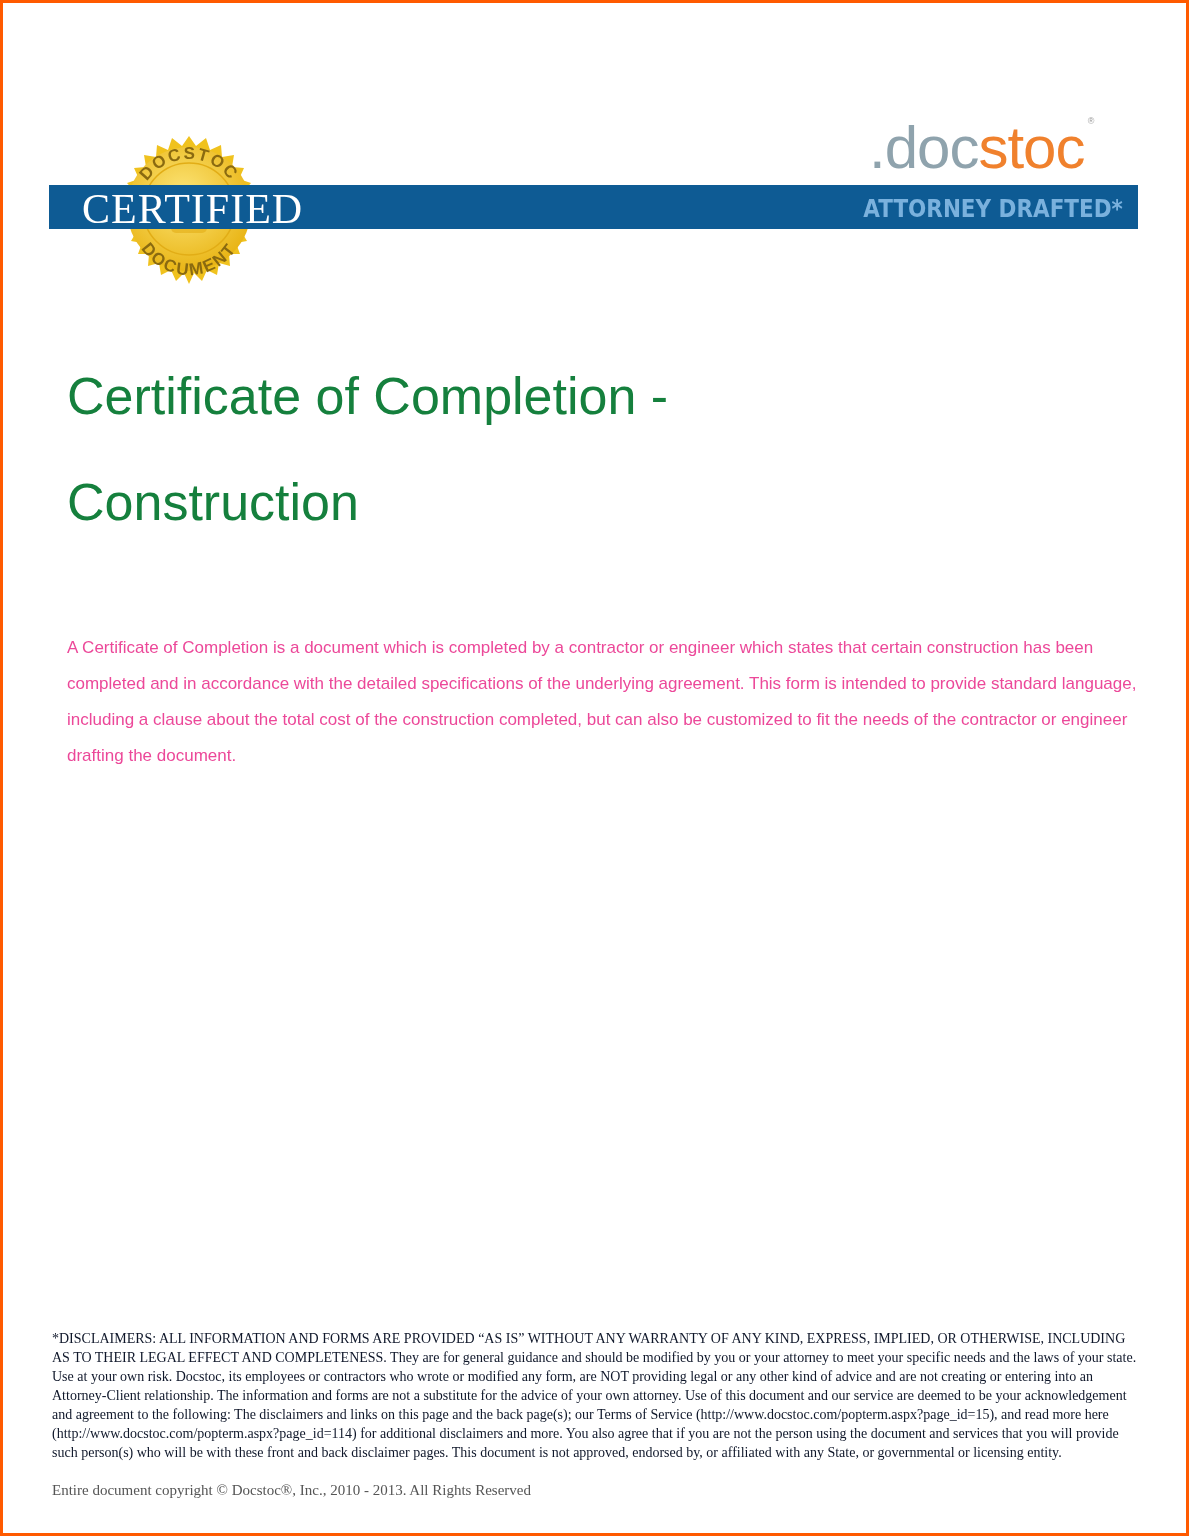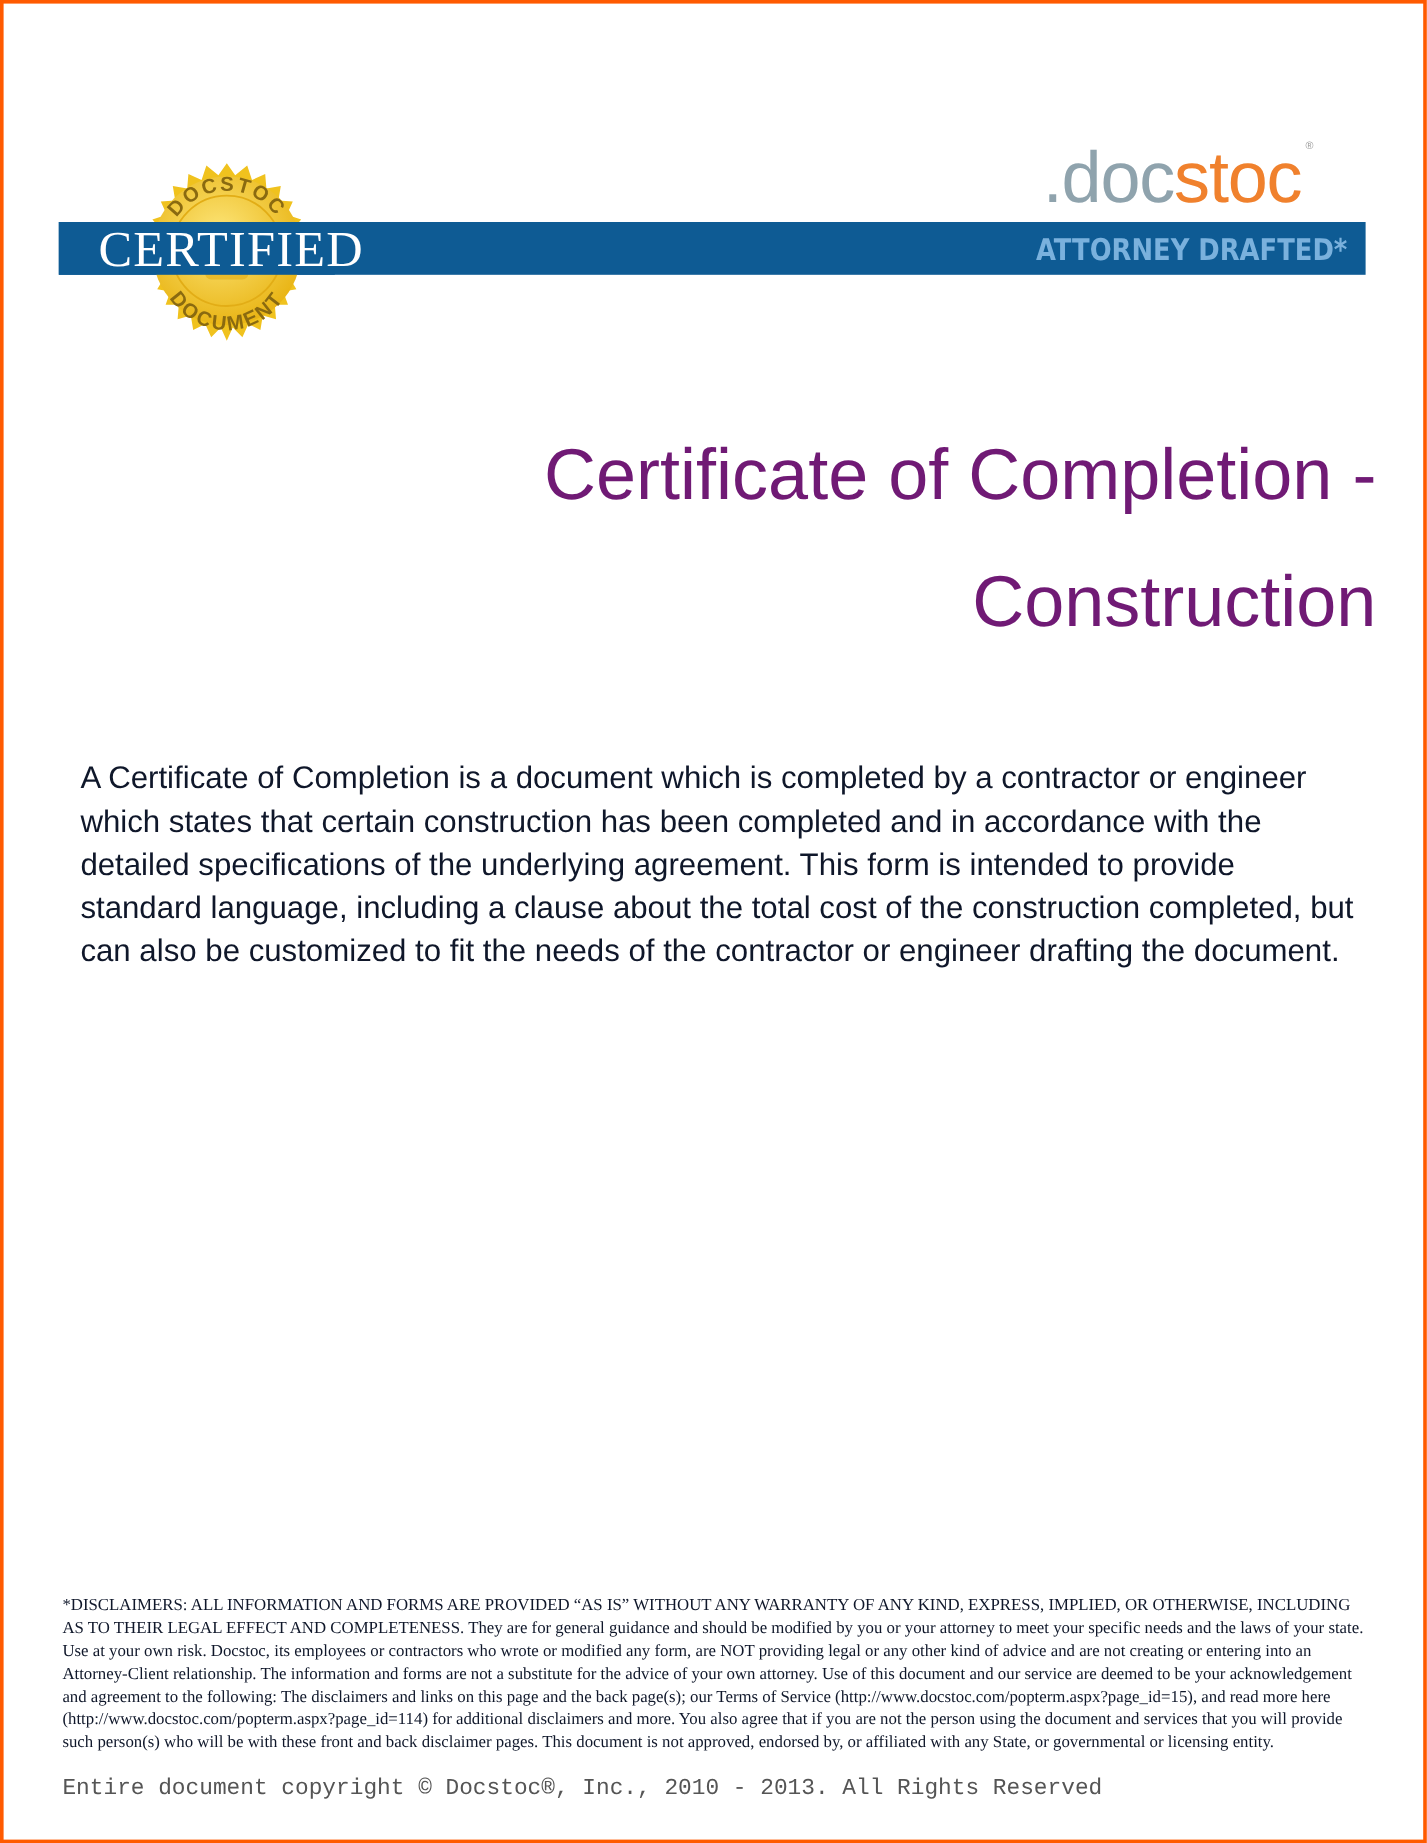--- a/index.html
+++ b/index.html
@@ -27,34 +27,34 @@
   .logo .dot, .logo .doc { color: #8fa3ad; }
   .logo .stoc { color: #f0812d; text-align: right; }
   .logo .reg { position: absolute; right: -10px; top: 4px; font-size: 9px; line-height: 9px; color: #999; letter-spacing: 0; }
   .attorney {
     position: absolute; right: 63px; top: 186px; height: 40px; line-height: 40px;
     font-family: "DejaVu Sans", sans-serif; font-weight: bold; font-size: 25px;
     color: #7ab1dd; letter-spacing: 0px; transform: scaleX(0.86); transform-origin: right center;
   }
   .title {
     position: absolute; left: 64px; top: 340px; width: 1080px;
-    font-size: 60px; line-height: 106px; color: #701a75; font-weight: normal; margin: 0; text-align: right;
+    font-size: 52px; line-height: 106px; color: #15803d; font-weight: normal; margin: 0;
   }
   .intro {
     position: absolute; left: 64px; top: 627px; width: 1070px;
-    font-size: 26px; line-height: 36px; color: #0f172a; margin: 0;
+    font-size: 17px; line-height: 36px; color: #ec4899; margin: 0;
   }
   .disclaimer {
     position: absolute; left: 49px; top: 1326px; width: 1090px;
     font-family: "Liberation Serif", serif; font-size: 14px; line-height: 19px;
     color: #0f172a; margin: 0;
   }
   .copyright {
     position: absolute; left: 49px; top: 1478px;
-    font-family: Liberation Mono, monospace; font-size: 19px; line-height: 19px; color: #555;
+    font-family: Liberation Serif, serif; font-size: 15px; line-height: 19px; color: #555;
   }
 </style>
 </head>
 <body>
 
 <div class="banner"></div>
 
 <svg class="seal" viewBox="0 0 172 172">
   <defs>
     <radialGradient id="g" cx="45%" cy="40%" r="60%">

